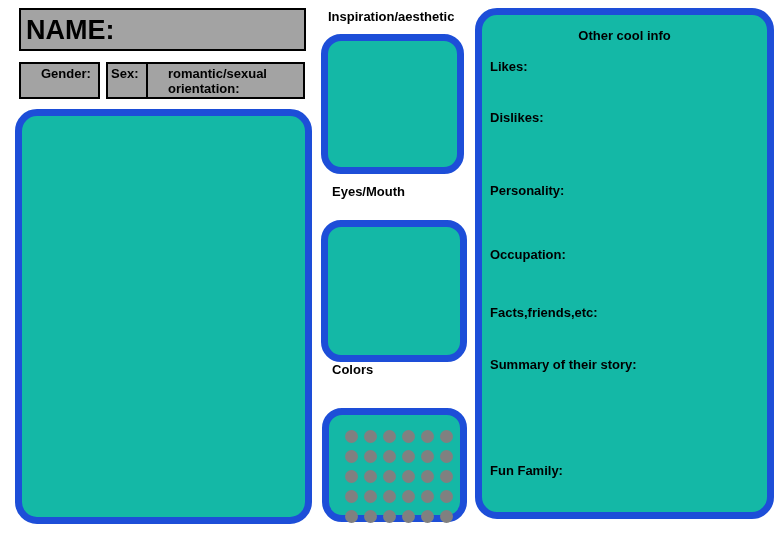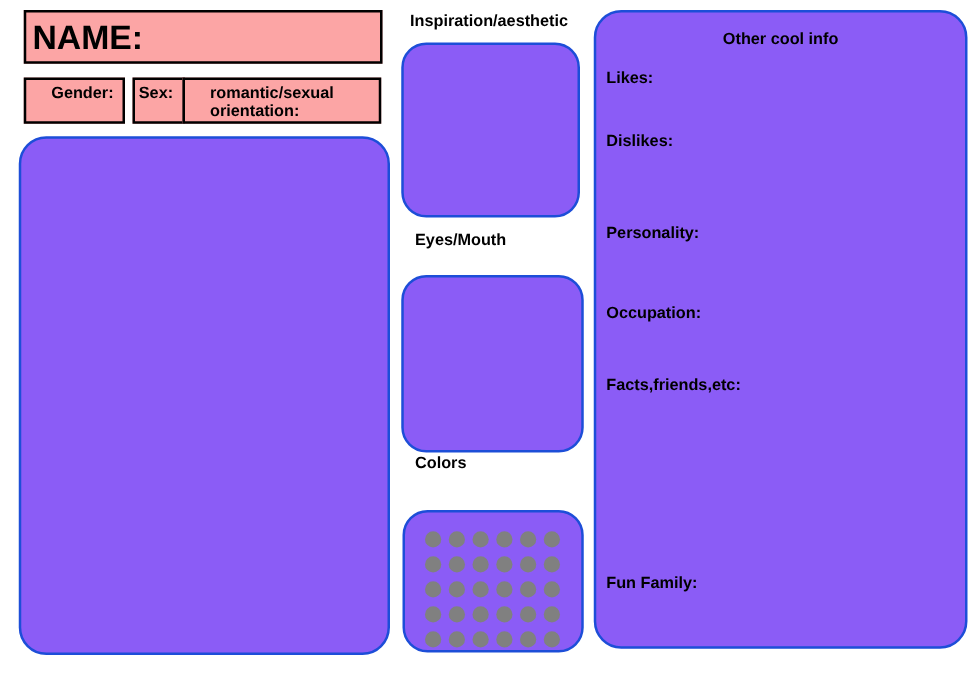--- a/index.html
+++ b/index.html
@@ -6,22 +6,22 @@
   html,body { background:#ffffff; }
   .sheet {
     position:relative;
     width:783px; height:545px;
     background:#ffffff;
     color:#000000;
     font-family:"Liberation Sans", sans-serif;
     font-weight:bold;
     overflow:hidden;
   }
-  .box { position:absolute; background:#fca5a5; border:2px solid #000000; }
-  .rbox { position:absolute; background:#8b5cf6; border:2px solid #1d4ed8; }
+  .box { position:absolute; background:#a3a3a3; border:2px solid #000000; }
+  .rbox { position:absolute; background:#14b8a6; border:7px solid #1d4ed8; }
   .lbl { position:absolute; font-size:13px; line-height:1.1; white-space:nowrap; }
 
   
   .name-box   { left:19px; top:8px;  width:287px; height:43px; }
   .name-text  { font-size:27px; line-height:1; padding:7px 0 0 5px; letter-spacing:0px; }
   .gender-box { left:19px;  top:62px; width:81px;  height:37px; padding:2px 20px; font-size:13px; }
   .sex-box    { left:106px; top:62px; width:42px;  height:37px; padding:2px 3px; font-size:13px; }
   .orient-box { left:146px; top:62px; width:159px; height:37px; padding:2px 20px; font-size:13px; line-height:1.18; }
 
   
@@ -114,16 +114,17 @@
       </div>
   </div>
 
   <div class="rbox other-box">
     <div class="other-title">Other cool info</div>
     <div class="field field-0">Likes:</div>
     <div class="field field-1">Dislikes:</div>
     <div class="field field-2">Personality:</div>
     <div class="field field-3">Occupation:</div>
     <div class="field field-4">Facts,friends,etc:</div>
+    <div class="field field-5">Summary of their story:</div>
     <div class="field field-6">Fun Family:</div>
   </div>
 
 </div>
 
 </body></html>

